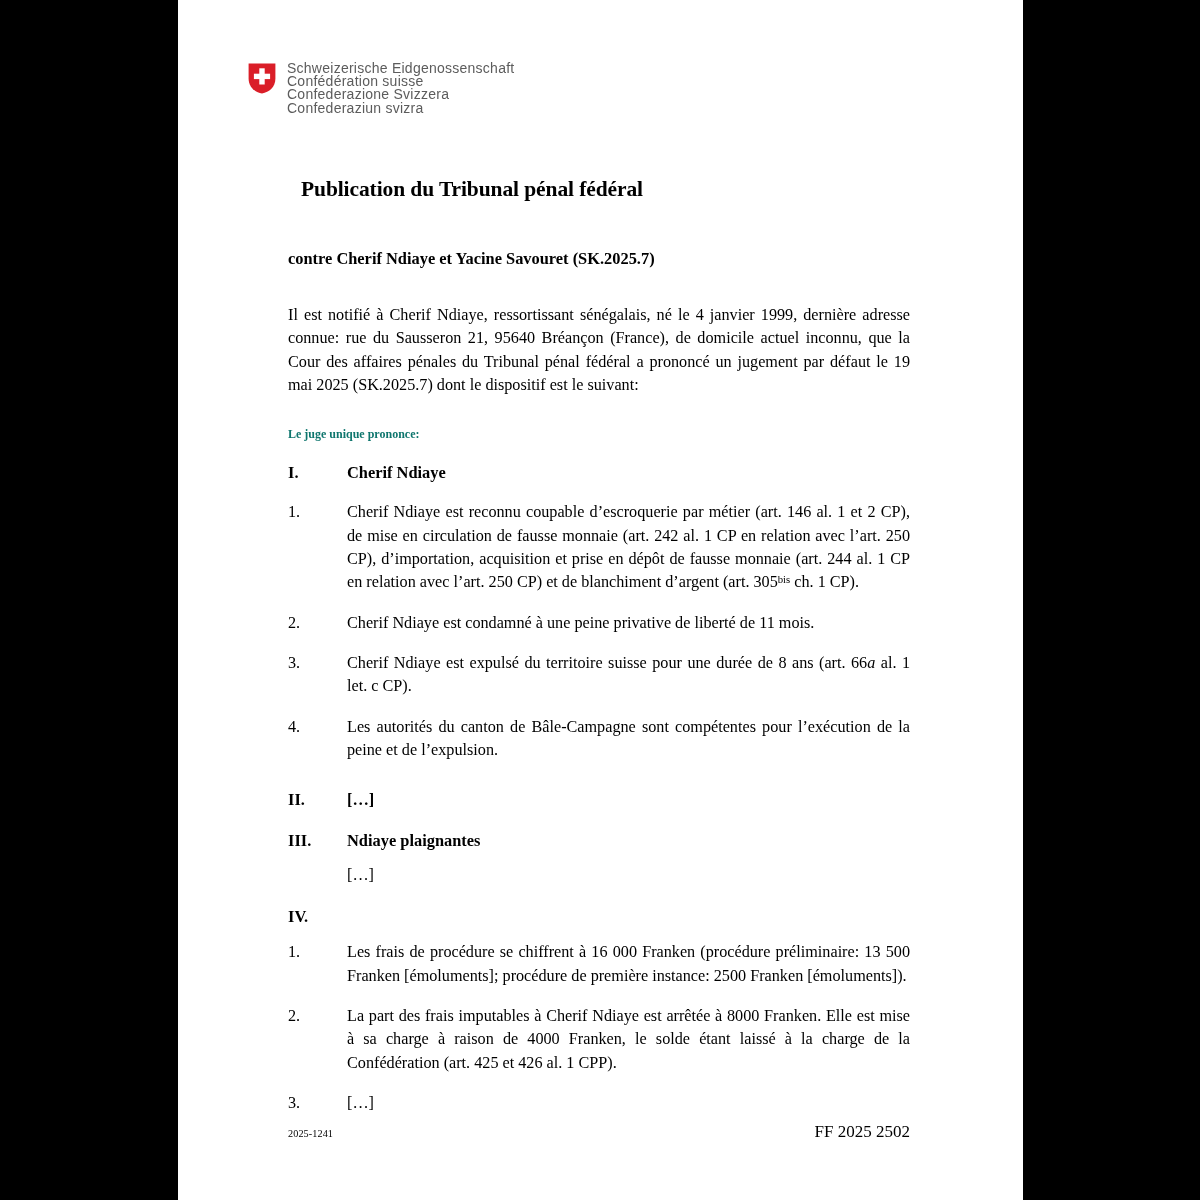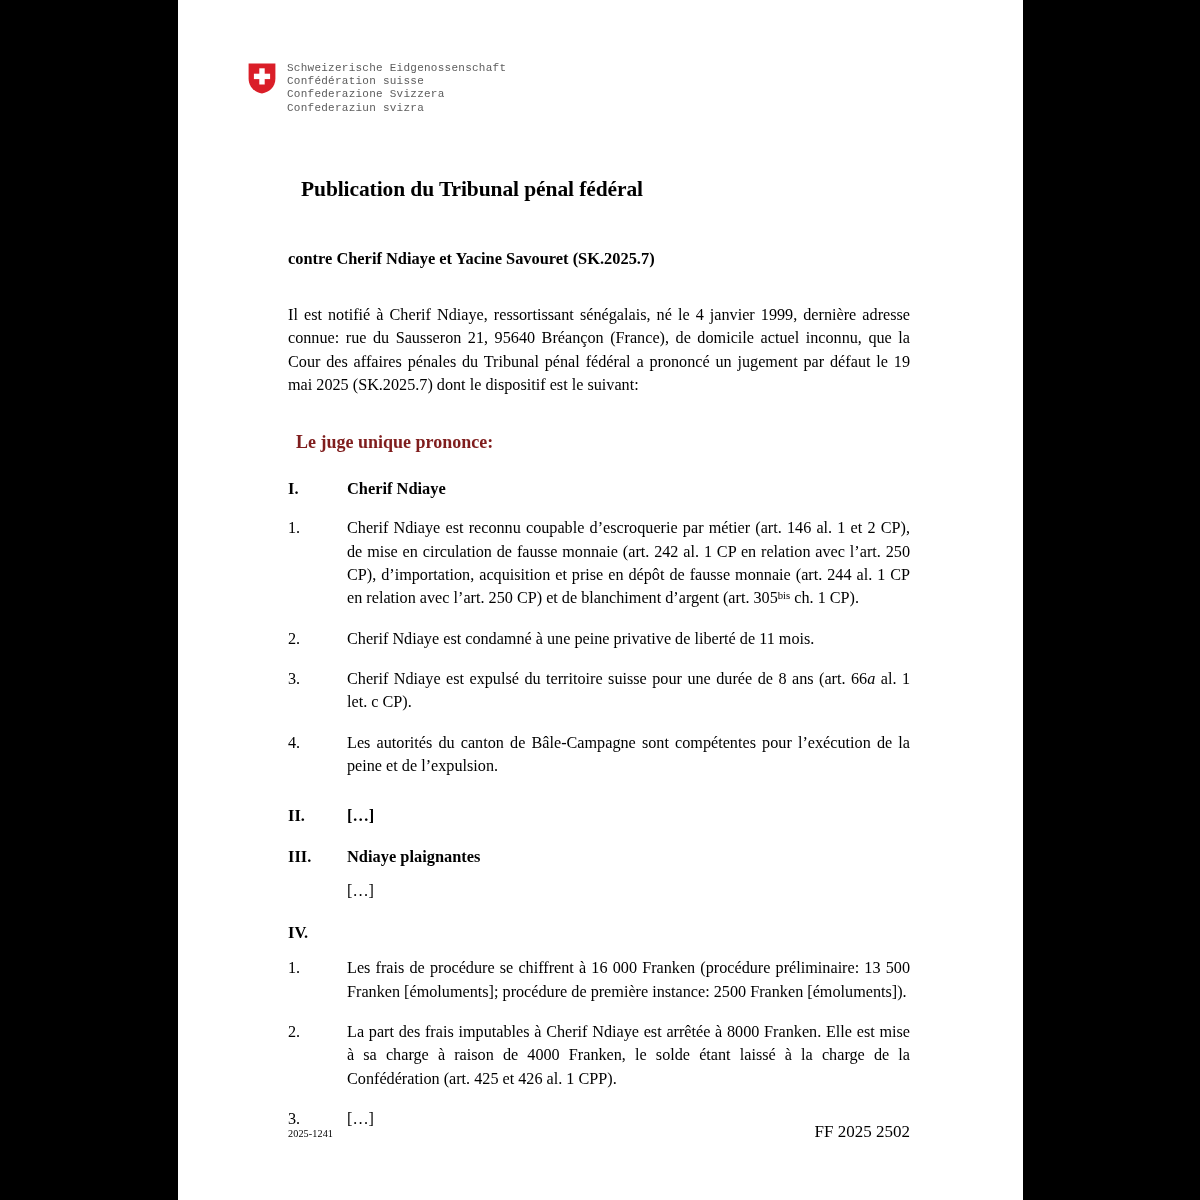--- a/index.html
+++ b/index.html
@@ -40,22 +40,22 @@
     align-items: flex-start;
     gap: 11px;
   }
   .shield {
     width: 28px;
     height: 31px;
     flex: 0 0 auto;
     margin-top: 1px;
   }
   .logo-lines {
-    font-family: Liberation Mono, monospace;
-    font-size: 11px;
+    font-family: Liberation Sans, sans-serif;
+    font-size: 14px;
     line-height: 13.2px;
     color: #5c5c5c;
     letter-spacing: 0.25px;
     white-space: nowrap;
   }
   .logo-lines div { margin: 0; }
 
   
   .content {
     position: absolute;
@@ -85,26 +85,26 @@
   .intro {
     margin: 0;
     padding-top: 35px;
     font-size: 16.2px;
     line-height: 23.3px;
     text-align: justify;
     color: #000;
   }
 
   .prononce {
-    margin: 8px;
+    margin: 0;
     padding-top: 26px;
-    font-size: 18px;
+    font-size: 12px;
     font-weight: bold;
     line-height: 22px;
-    color: #7f1d1d;
+    color: #0f766e;
   }
 
   
   .row {
     display: flex;
     align-items: flex-start;
     font-size: 16.2px;
     line-height: 23.3px;
     color: #000;
   }

